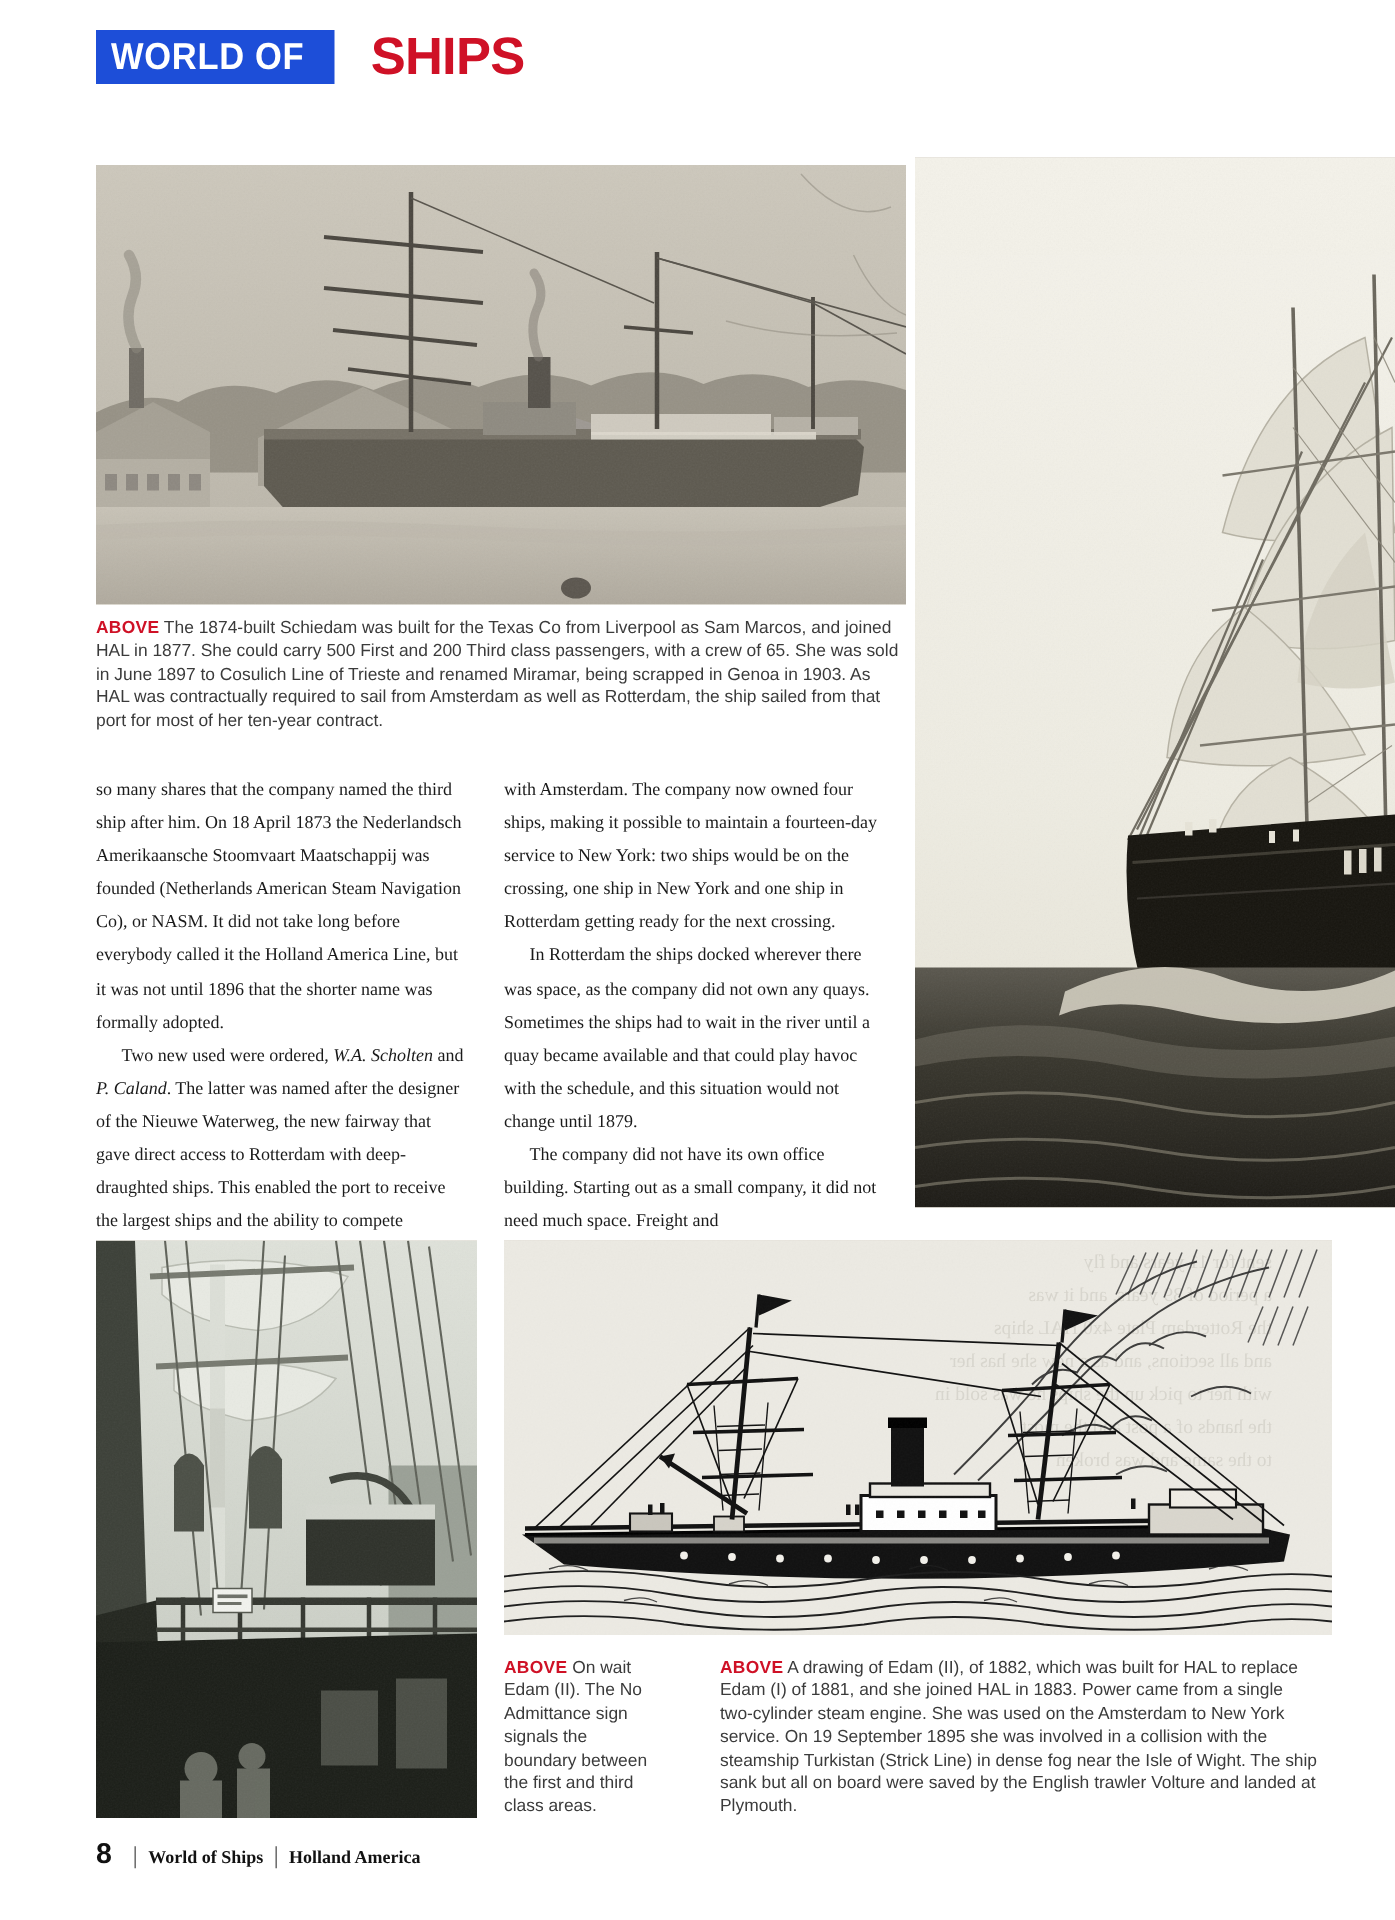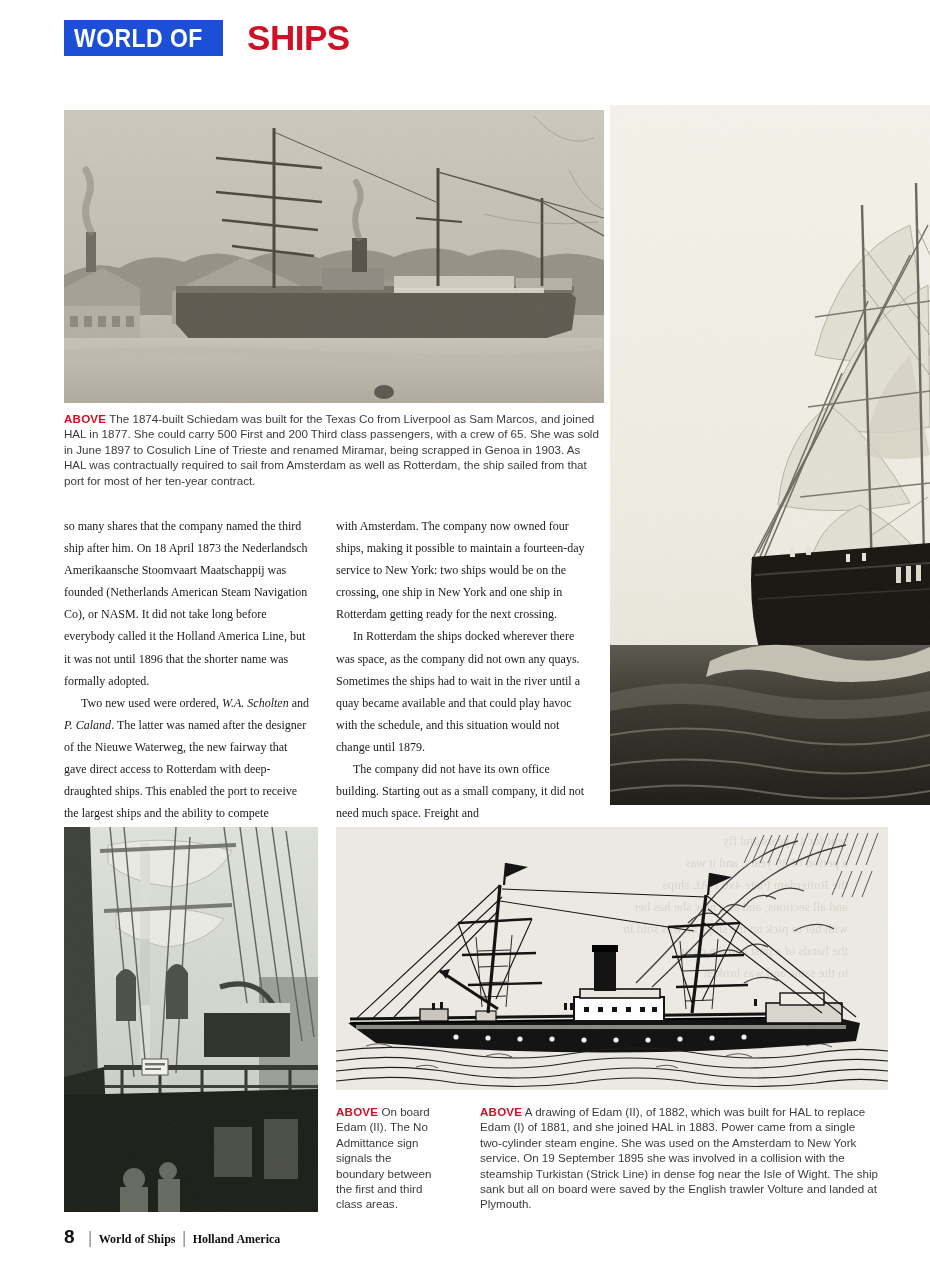--- a/index.html
+++ b/index.html
@@ -636,21 +636,21 @@
           <path d="M390,229 q14,-5 26,1"></path>
         <path d="M470,219 q14,-5 26,1"></path>
         <path d="M80,240 q12,-4 22,1"></path>
           <path d="M320,240 q12,-4 22,1"></path>
       </g>
       <rect width="552" height="263" filter="url(#grain4)" opacity="0.4"></rect>
     </svg>
   </div>
 
   <div class="caption" id="caption-left">
-    <span class="lead">ABOVE</span><span> On board Edam (II). The No Admittance sign signals the boundary between the first and third class areas.</span>
+    <span class="lead">ABOVE</span><span> On wait Edam (II). The No Admittance sign signals the boundary between the first and third class areas.</span>
   </div>
 
   <div class="caption" id="caption-above-bottom">
     <span class="lead">ABOVE</span><span> A drawing of Edam (II), of 1882, which was built for HAL to replace Edam (I) of 1881, and she joined HAL in 1883. Power came from a single two-cylinder steam engine. She was used on the Amsterdam to New York service. On 19 September 1895 she was involved in a collision with the steamship Turkistan (Strick Line) in dense fog near the Isle of Wight. The ship sank but all on board were saved by the English trawler Volture and landed at Plymouth.</span>
   </div>
 
   <div class="footer">
     <span class="pagenum">8</span>
     <span class="sep">|</span>
     <span class="ftitle">World of Ships</span>

